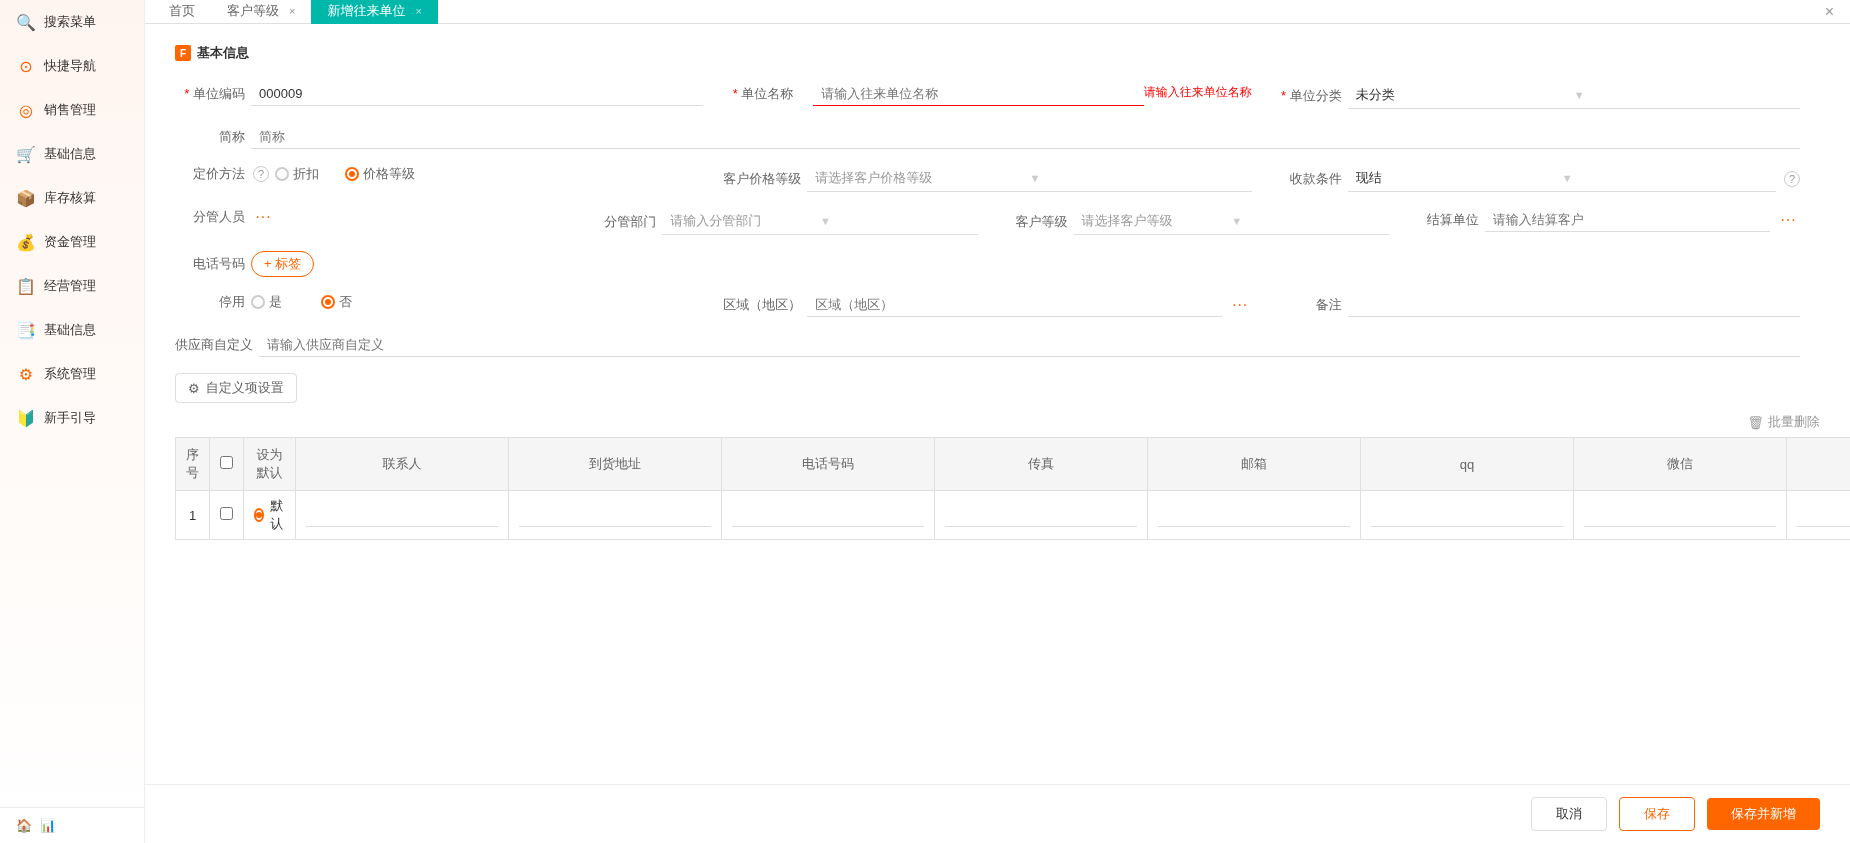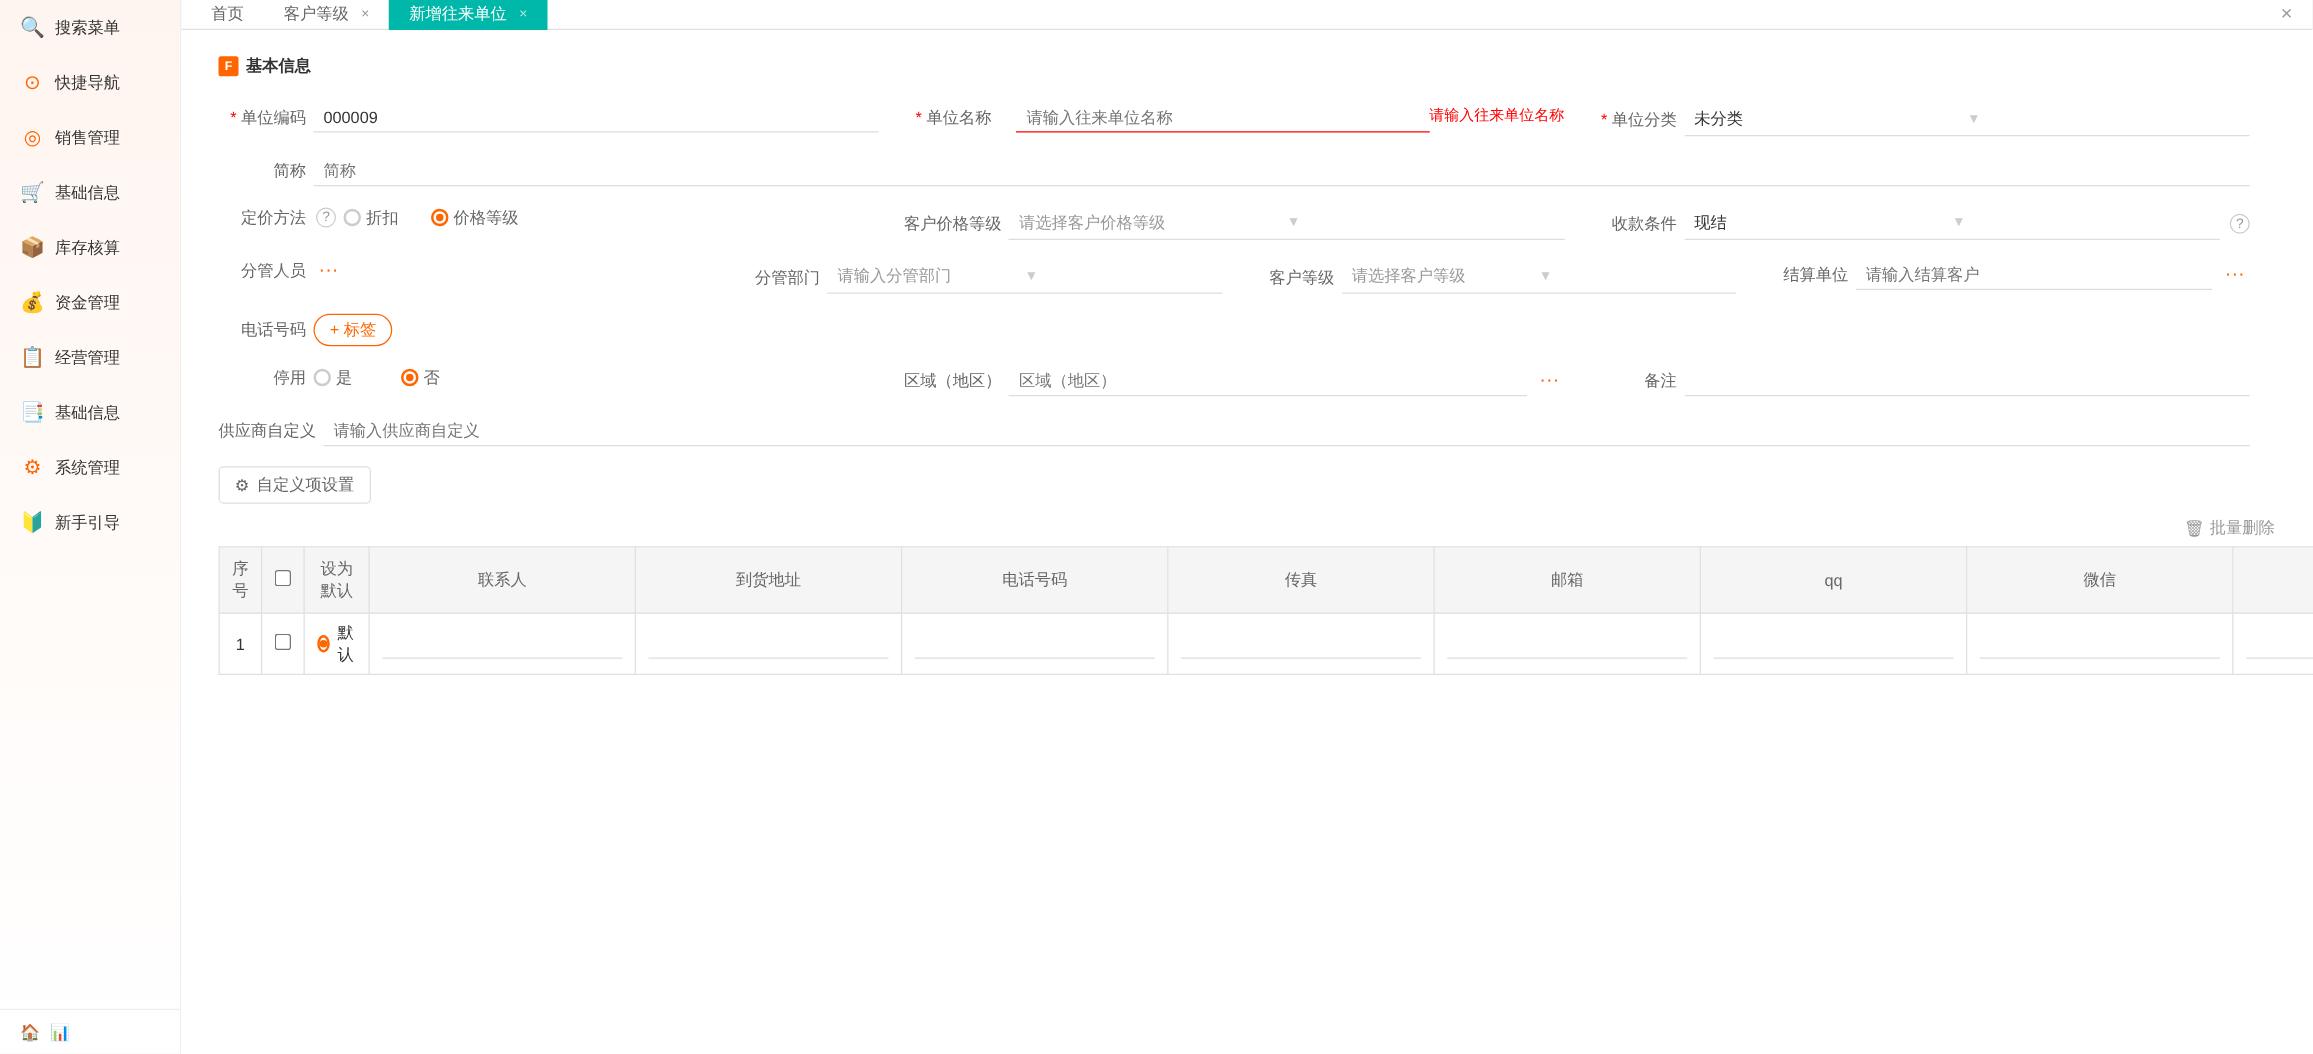--- a/index.html
+++ b/index.html
@@ -625,13 +625,18 @@
             <td><input class="form-input" type="text" style=""></td>
             <td><input class="form-input" type="text" style=""></td>
             <td><input class="form-input" type="text" style=""></td>
 
           </tr>
         </tbody>
       </table>
     </div>
   </div>
 
+  <div class="action-bar">
+    <button class="btn-cancel">取消</button>
+    <button class="btn-save">保存</button>
+    <button class="btn-save-new">保存并新增</button>
+  </div>
 </div>
 
 </body></html>

